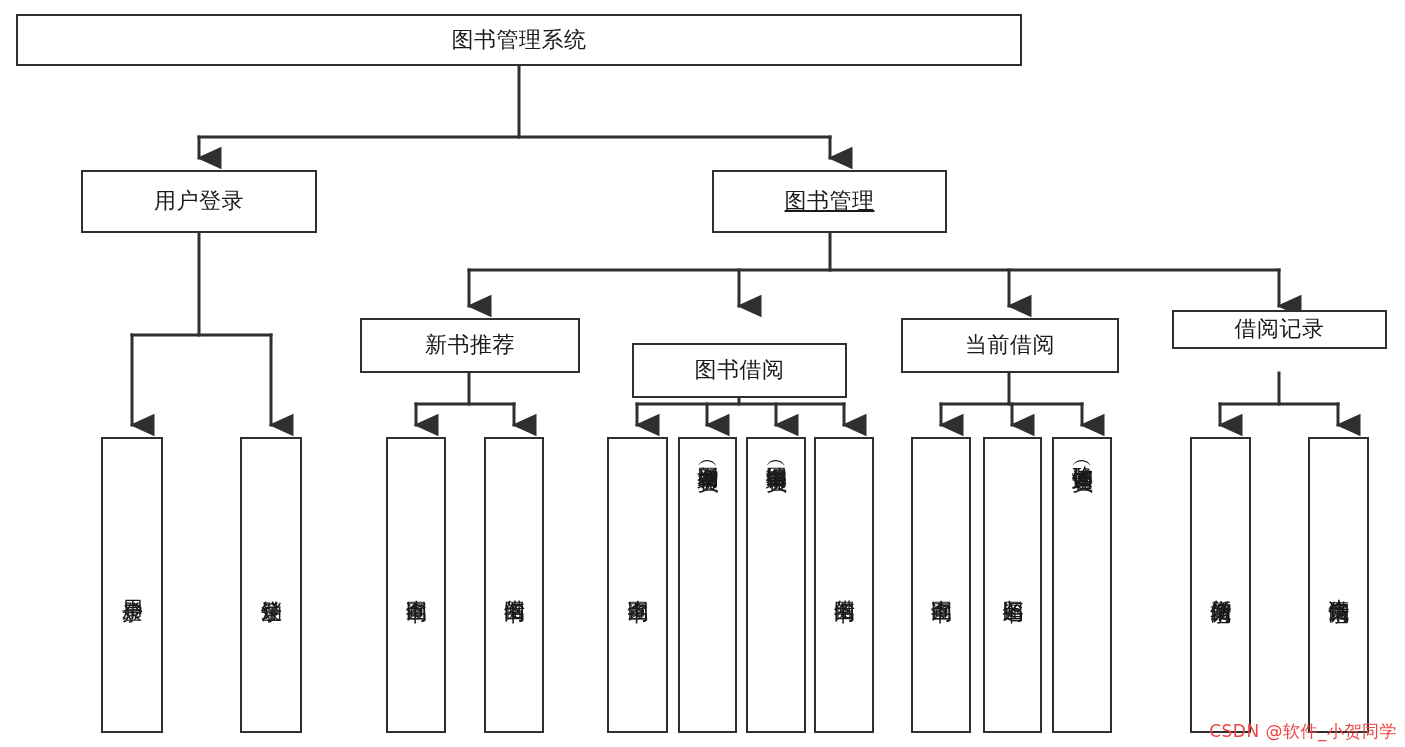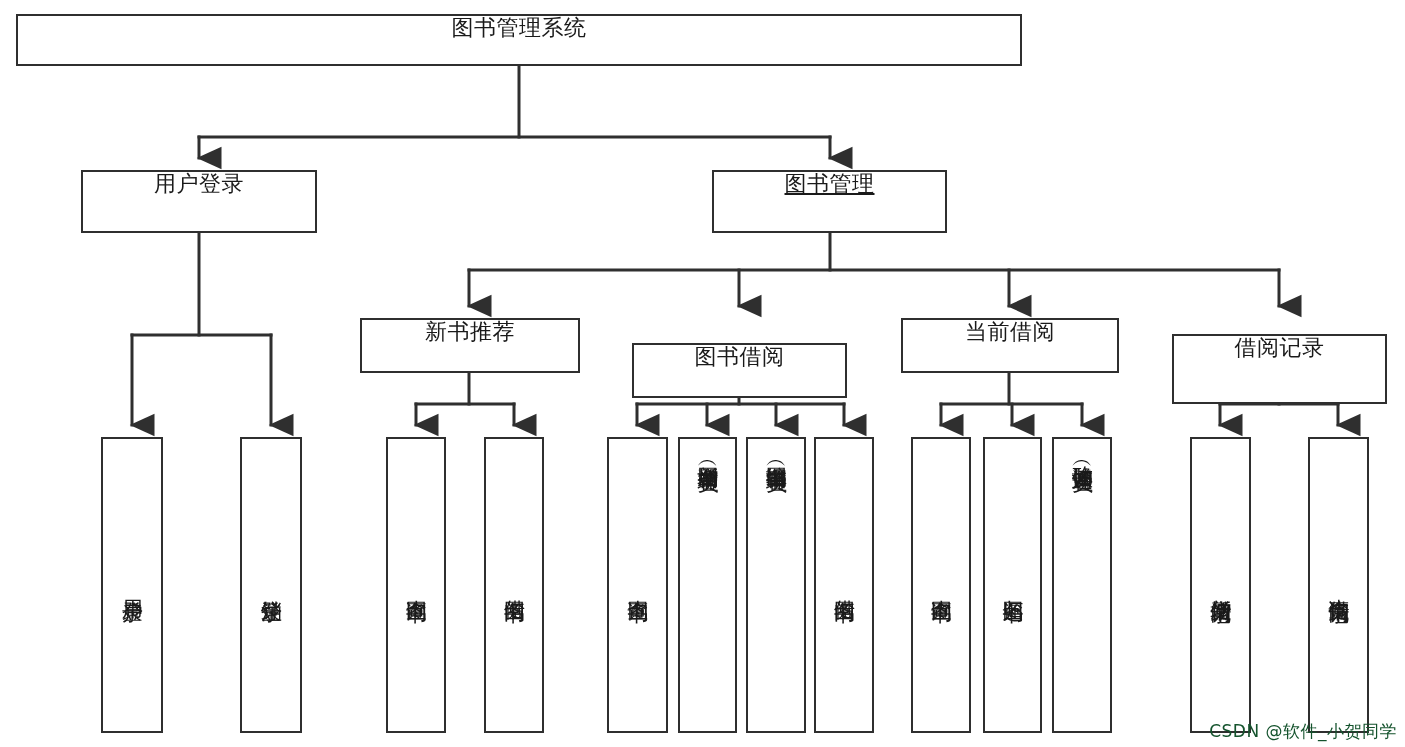--- a/index.html
+++ b/index.html
@@ -24,21 +24,21 @@
     top: 0;
     width: 1405px;
     height: 747px;
   }
   .node {
     position: absolute;
     box-sizing: border-box;
     border: 2px solid #2f2f2f;
     background: #ffffff;
     display: flex;
-    align-items: flex-start;
+    align-items: center;
     justify-content: center;
     color: #1a1a1a;
   }
   .node.horizontal {
     font-size: 22px;
     line-height: 1.1;
     letter-spacing: 0.5px;
     white-space: nowrap;
   }
   .node.vertical {
@@ -57,21 +57,21 @@
   }
   .node.vertical.center-text {
     align-items: center;
     padding-top: 0;
   }
   #watermark {
     position: absolute;
     right: 8px;
     bottom: 4px;
     font-size: 17px;
-    color: #14532d;
+    color: #ef4444;
     letter-spacing: 0.5px;
     white-space: nowrap;
     pointer-events: none;
   }
 </style>
 </head>
 <body>
 
 <div id="diagram-root">
 
@@ -138,21 +138,21 @@
 
   <div class="node horizontal" style="left:360px; top:318px; width:220px; height:55px;">
     <span>新书推荐</span>
   </div>
   <div class="node horizontal" style="left:632px; top:318px; width:215px; height:55px;margin-top:25px;">
     <span>图书借阅</span>
   </div>
   <div class="node horizontal" style="left:901px; top:318px; width:218px; height:55px;">
     <span>当前借阅</span>
   </div>
-  <div class="node horizontal" style="left:1172px; top:334px; width:215px; height:70px;">
+  <div class="node horizontal" style="left:1172px; top:310px; width:215px; height:39px;">
     <span>借阅记录</span>
   </div>
 
   <div class="node vertical center-text" style="left:101px; top:437px; width:62px; height:296px;">
     <span class="vtext">用户登录</span>
   </div>
   <div class="node vertical center-text" style="left:240px; top:437px; width:62px; height:296px;">
     <span class="vtext">注销登录</span>
   </div>
 

